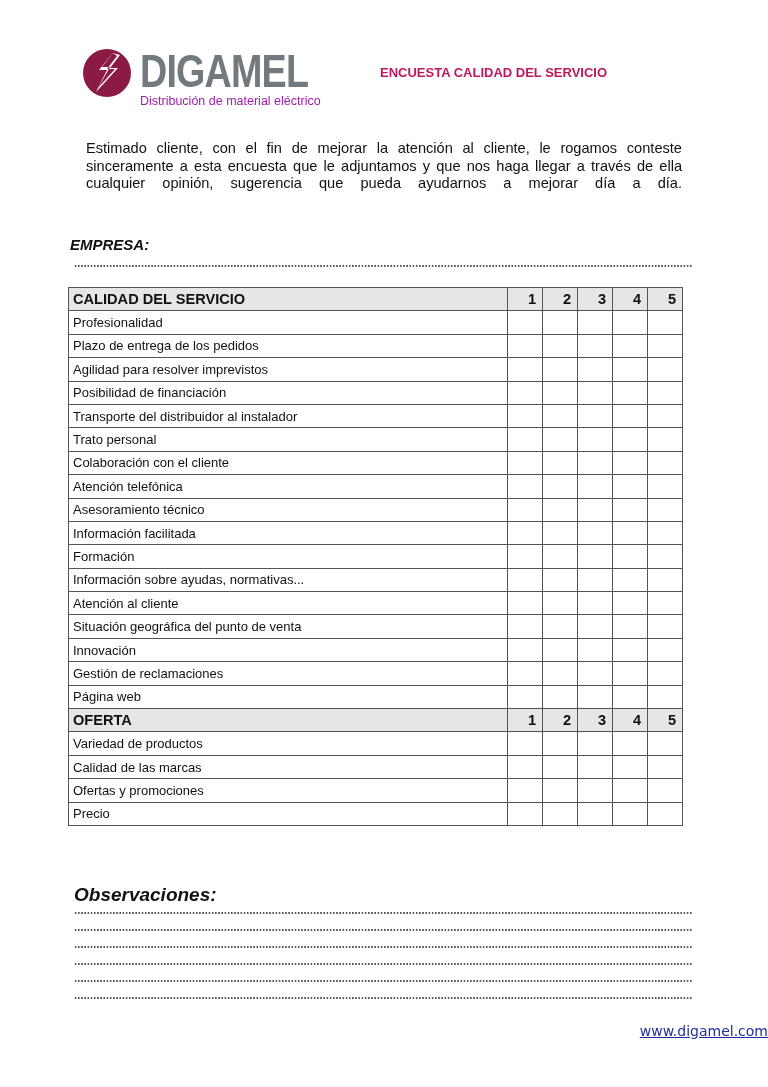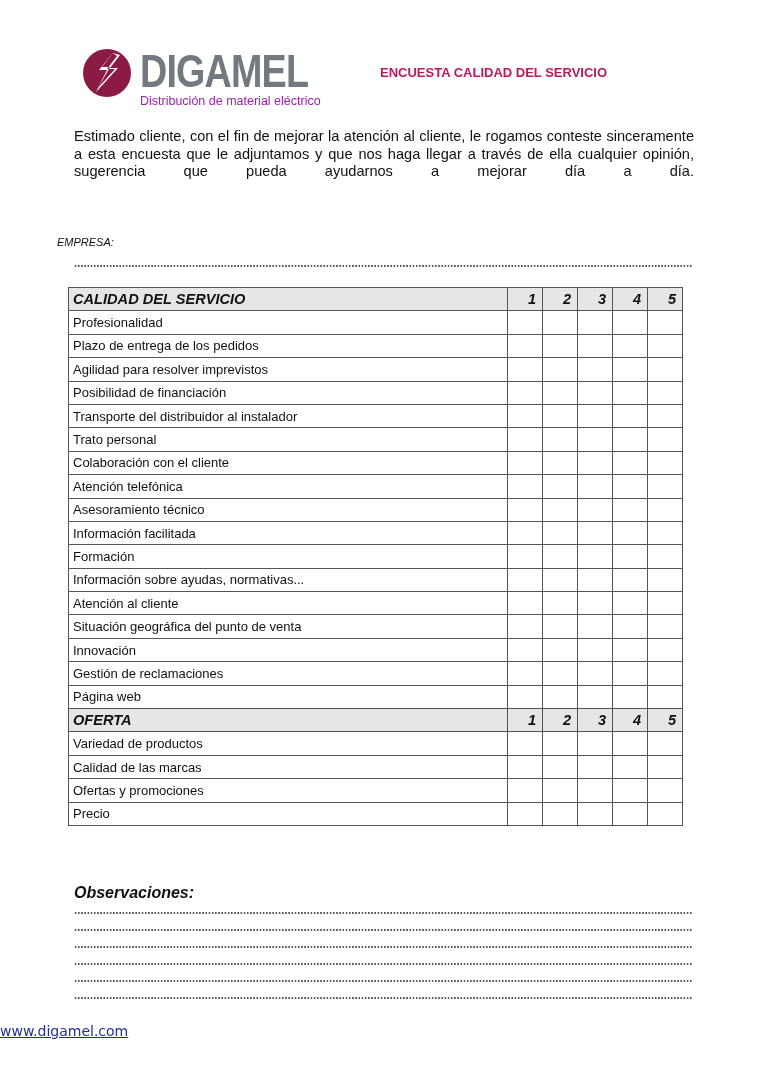--- a/index.html
+++ b/index.html
@@ -6,36 +6,36 @@
   body { width:768px; height:1087px; position:relative; overflow:hidden;
          font-family:"Liberation Sans", sans-serif; color:#111; }
   .logo { position:absolute; left:82px; top:46px; width:260px; height:66px; }
   .logo-mark { position:absolute; left:0; top:2px; width:50px; height:50px; }
   .logo-word { position:absolute; left:58px; top:2px; font-family:"Liberation Sans", sans-serif;
                font-size:46px; line-height:46px; font-weight:bold; color:#737a7f;
                letter-spacing:-1px; transform:scaleX(0.82); transform-origin:left top; }
   .logo-sub { position:absolute; left:58px; top:48px; font-size:12.5px; color:#a21caf; white-space:nowrap; }
   .doc-title { position:absolute; left:380px; top:65px; font-size:13px; font-weight:bold; color:#be185d; }
   .intro { position:absolute; left:74px; top:128px; width:620px; font-size:14.6px; line-height:17.6px; }
-  .intro p { margin:0; text-align:justify; text-align-last:justify; }
+  .intro p { margin:12px; text-align:justify; text-align-last:justify; }
   .intro p.last { text-align-last:left; }
   .intro em { font-style:italic; }
-  .empresa { position:absolute; left:57px; top:236px; font-size:11px; font-style:italic; }
+  .empresa { position:absolute; left:70px; top:236px; font-size:15px; font-style:italic;font-weight:bold; }
   .dots { position:absolute; left:74px; width:618px; height:2px;
           background-image:radial-gradient(circle, #555 0.7px, transparent 0.9px);
           background-size:3.2px 2px; background-repeat:repeat-x; }
   table.survey { position:absolute; left:68px; top:287px; width:615px; border-collapse:collapse;
                  table-layout:fixed; font-size:13px; }
   table.survey td { border:1px solid #555; height:23.4px; padding:0 0 0 4px; box-sizing:border-box; }
   table.survey col.c0 { width:439px; }
   table.survey col.cn { width:35px; }
-  table.survey tr.head td { background:#e6e6e6; font-weight:bold; font-style:italic; font-size:14.6px; }
+  table.survey tr.head td { background:#e6e6e6; font-weight:bold; font-size:14.6px; }
   table.survey tr.head td.num { text-align:right; padding-right:6px; padding-left:0; }
-  .obs { position:absolute; left:74px; top:884px; font-size:16px; font-weight:bold; font-style:italic; }
-  .footer-link { position:absolute; left:0; width:768px; top:1023px; text-align:left;
+  .obs { position:absolute; left:74px; top:884px; font-size:19px; font-weight:bold; font-style:italic; }
+  .footer-link { position:absolute; left:0; width:768px; top:1023px; text-align:right;
                  font-family:"DejaVu Sans", sans-serif; font-size:14px; color:#1f2fa0; text-decoration:underline; }
 </style>
 </head>
 <body>
 
 <div class="logo">
   <svg class="logo-mark" viewBox="0 0 50 50">
     <circle cx="25" cy="25" r="24" fill="#8b1a45"></circle>
     <path d="M31 5 L17 22 L25 22 L14 44 L36 20 L28 20 L38 7 Z" fill="#ffffff"></path>
     <path d="M31 5 L20 19 L28 19 L16 40 L33 21 L25 21 L35 8 Z" fill="#8b1a45"></path>

